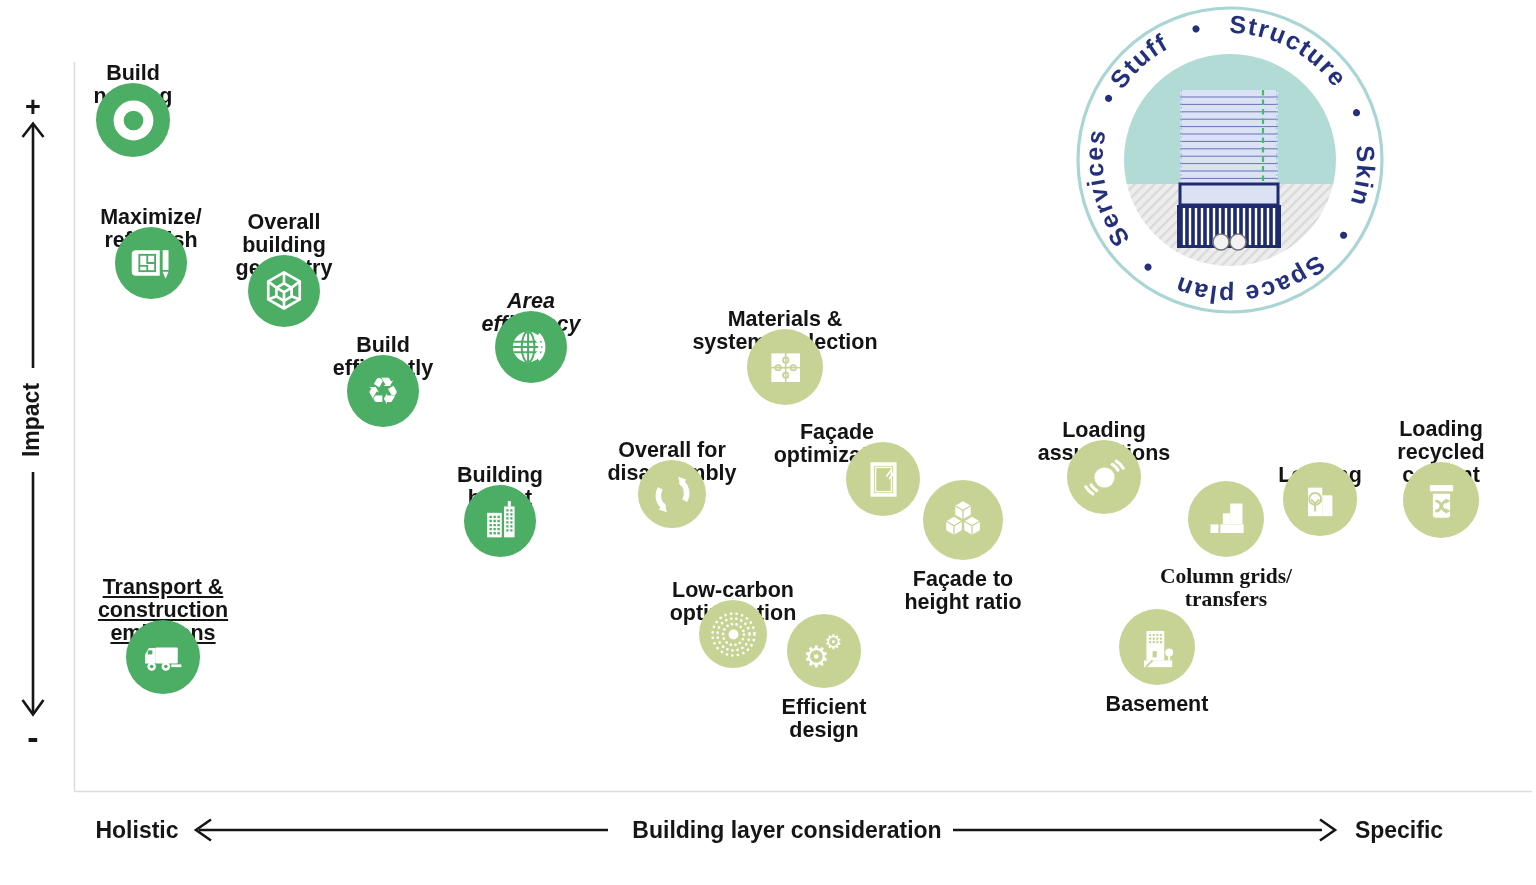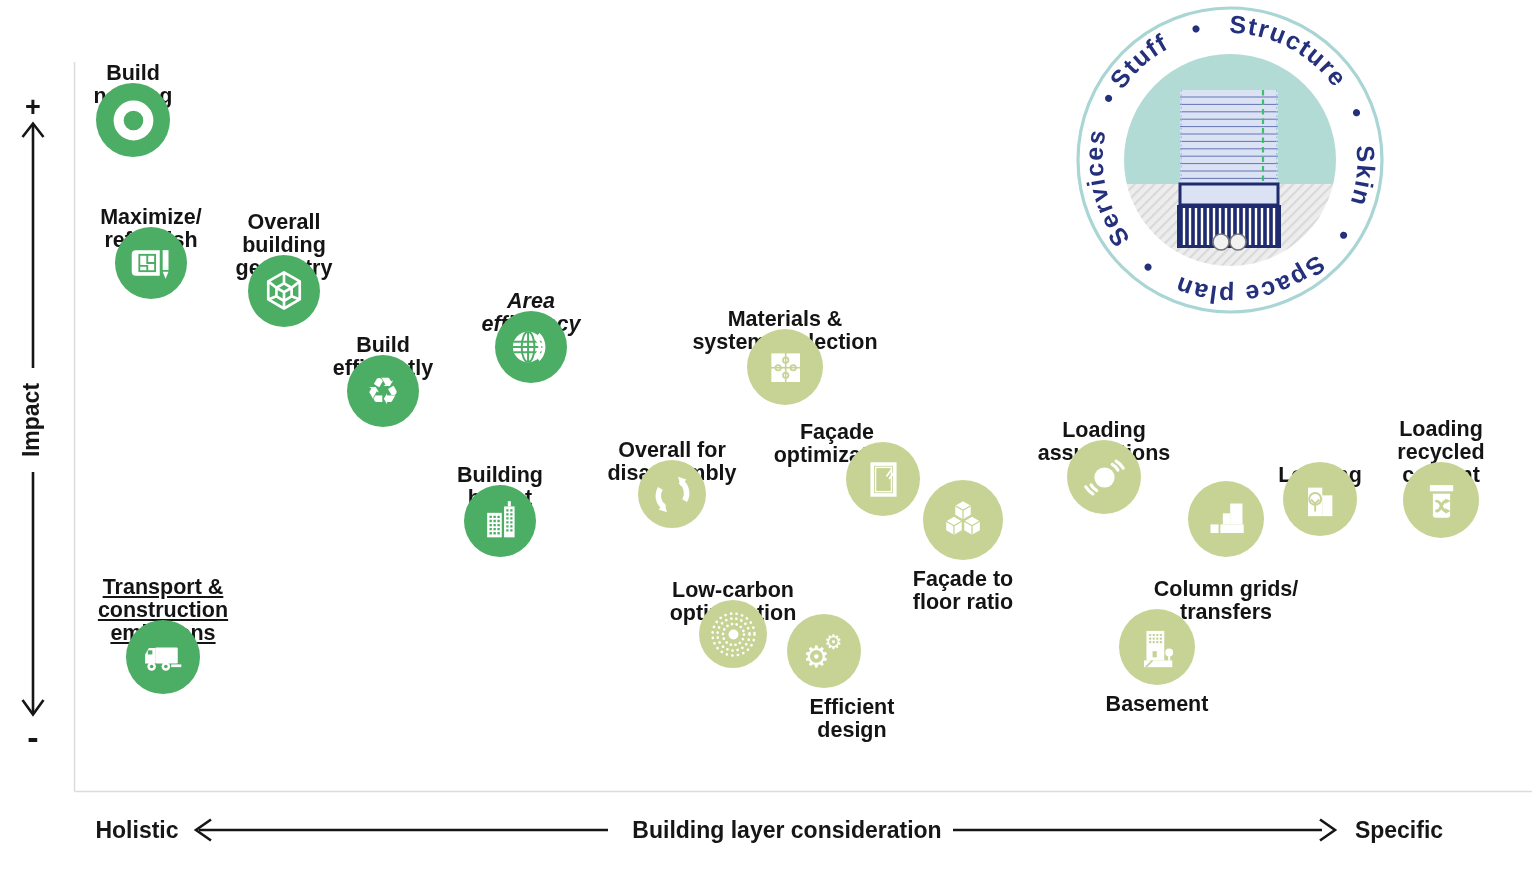--- a/index.html
+++ b/index.html
@@ -202,21 +202,21 @@
       <div class="item-label above" style="left: 837px; top: 434px;">Façade
 optimization</div>
       <div class="item-circle" style="left: 846px; top: 442px; height: 74px; width: 74px; background: rgb(199, 211, 148);">
         <svg width="57" height="57" viewBox="0 0 48 48">
           <rect x="14.5" y="11" width="19" height="26" fill="none" stroke="#fff" stroke-width="3"></rect>
     <rect x="17.3" y="13.8" width="13.4" height="20.4" fill="none" stroke="#fff" stroke-width="1.2"></rect>
     <path d="M26.5 21.5 l4 -5.5 M28.8 23.5 l4 -5.5" stroke="#fff" stroke-width="1.5"></path>
         </svg>
       </div>
       <div class="item-label below" style="left: 963px; top: 568px;">Façade to
-floor ratio</div>
+height ratio</div>
       <div class="item-circle" style="left: 923px; top: 480px; height: 80px; width: 80px; background: rgb(199, 211, 148);">
         <svg width="62" height="62" viewBox="0 0 48 48">
           <path fill="#fff" d="M24 9.5 l6 3.5 v7 l-6 3.5 l-6 -3.5 v-7 z"></path>
           <path fill="none" stroke-width="1" d="M18 13 L24 16.5 L30 13 M24 16.5 V23.5" stroke="#c7d394"></path>
           <path fill="#fff" d="M17 21.5 l6 3.5 v7 l-6 3.5 l-6 -3.5 v-7 z"></path>
           <path fill="none" stroke-width="1" d="M11 25 L17 28.5 L23 25 M17 28.5 V35.5" stroke="#c7d394"></path>
           <path fill="#fff" d="M31 21.5 l6 3.5 v7 l-6 3.5 l-6 -3.5 v-7 z"></path>
           <path fill="none" stroke-width="1" d="M25 25 L31 28.5 L37 25 M31 28.5 V35.5" stroke="#c7d394"></path>
         </svg>
       </div>
@@ -225,42 +225,42 @@
       <div class="item-circle" style="left: 699px; top: 600px; height: 68px; width: 68px; background: rgb(199, 211, 148);">
         <svg width="53" height="53" viewBox="0 0 48 48">
           <circle cx="24" cy="24" r="4.5" fill="#fff"></circle>
     <g fill="none" stroke="#fff" stroke-linecap="round" stroke-width="2.4">
       <circle cx="24" cy="24" r="9.5" stroke-dasharray="0.1 4.2"></circle>
       <circle cx="24" cy="24" r="14.5" stroke-dasharray="0.1 4.6"></circle>
       <circle cx="24" cy="24" r="19" stroke-dasharray="0.1 5"></circle>
           </g>
         </svg>
       </div>
-      <div class="item-label below" style="left: 824px; top: 696px; margin-left: 28px;">Efficient
+      <div class="item-label below" style="left: 824px; top: 696px;">Efficient
 design</div>
       <div class="item-circle" style="left: 787px; top: 614px; height: 74px; width: 74px; background: rgb(199, 211, 148);">
         <svg width="57" height="57" viewBox="0 0 48 48">
           <text x="17" y="37" font-size="25" text-anchor="middle" fill="#fff" font-family="DejaVu Sans,sans-serif">⚙</text>
     <text x="31.5" y="22" font-size="17" text-anchor="middle" fill="#fff" font-family="DejaVu Sans,sans-serif">⚙</text>
         </svg>
       </div>
       <div class="item-label above" style="left: 1104px; top: 432px;">Loading
 assumptions</div>
       <div class="item-circle" style="left: 1067px; top: 440px; height: 74px; width: 74px; background: rgb(199, 211, 148);">
         <svg width="57" height="57" viewBox="0 0 48 48">
           <circle cx="24" cy="24" r="8.5" fill="#fff"></circle>
     <g fill="none" stroke="#fff" stroke-width="2.6" stroke-linecap="round">
       <path d="M30.5 13 a13 13 0 0 1 4.8 4.8"></path>
             <path d="M33.8 10.2 a17 17 0 0 1 6 6"></path>
       <path d="M17.5 35 a13 13 0 0 1 -4.8 -4.8"></path>
             <path d="M14.2 37.8 a17 17 0 0 1 -6 -6"></path>
           </g>
         </svg>
       </div>
-      <div class="item-label below" style="left: 1226px; top: 578px;">Column grids/
+      <div class="item-label below" style="left: 1226px; top: 565px; font-family: Liberation Serif, serif;">Column grids/
 transfers</div>
       <div class="item-circle" style="left: 1188px; top: 481px; height: 76px; width: 76px; background: rgb(199, 211, 148);">
         <svg width="59" height="59" viewBox="0 0 48 48">
           <g fill="#fff">
             <rect x="27" y="11" width="10" height="17"></rect>
             <rect x="21" y="19" width="6" height="9"></rect>
             <rect x="19" y="28" width="19" height="7"></rect>
             <rect x="11" y="28" width="6.5" height="7"></rect>
           </g>
         </svg>

